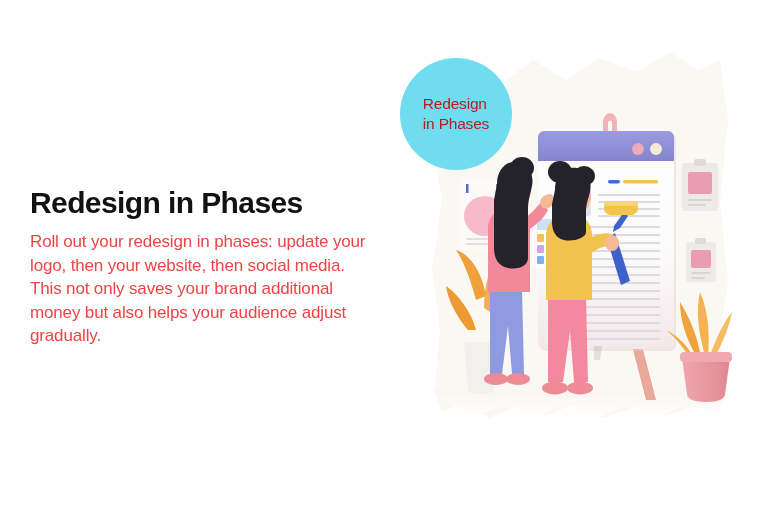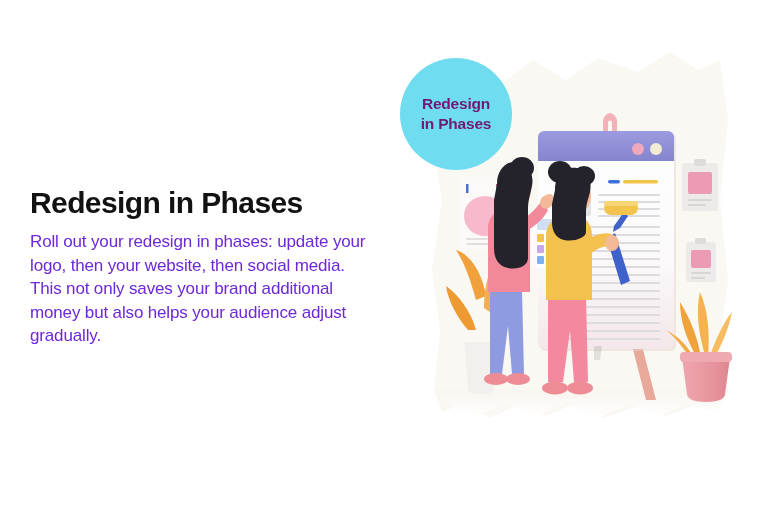--- a/index.html
+++ b/index.html
@@ -35,21 +35,21 @@
     line-height: 34px;
     font-weight: 700;
     letter-spacing: -0.6px;
     color: #121212;
     font-family: "Liberation Sans", sans-serif;
   }
   .body-copy {
     margin: 0;
     font-size: 17px;
     line-height: 23.5px;
-    color: #6d28d9;
+    color: #ef4444;
     font-weight: 400;
     letter-spacing: -0.15px;
     max-width: 348px;
   }
 
   
   .illu {
     position: absolute;
     left: 398px;
     top: 0;
@@ -67,23 +67,22 @@
     border-radius: 50%;
     background: #6FDCEF;
     display: flex;
     align-items: center;
     justify-content: center;
     z-index: 6;
   }
   .badge-text {
     font-size: 15.5px;
     line-height: 20px;
-    font-weight: 700;
-    color: #701a75;
-    text-align: center;
+    font-weight: 400;
+    color: #b91c1c;
     letter-spacing: -0.2px;
     white-space: pre-line;
   }
 </style>
 </head>
 <body>
 
 <div class="slide">
 
   <div class="text-col">

